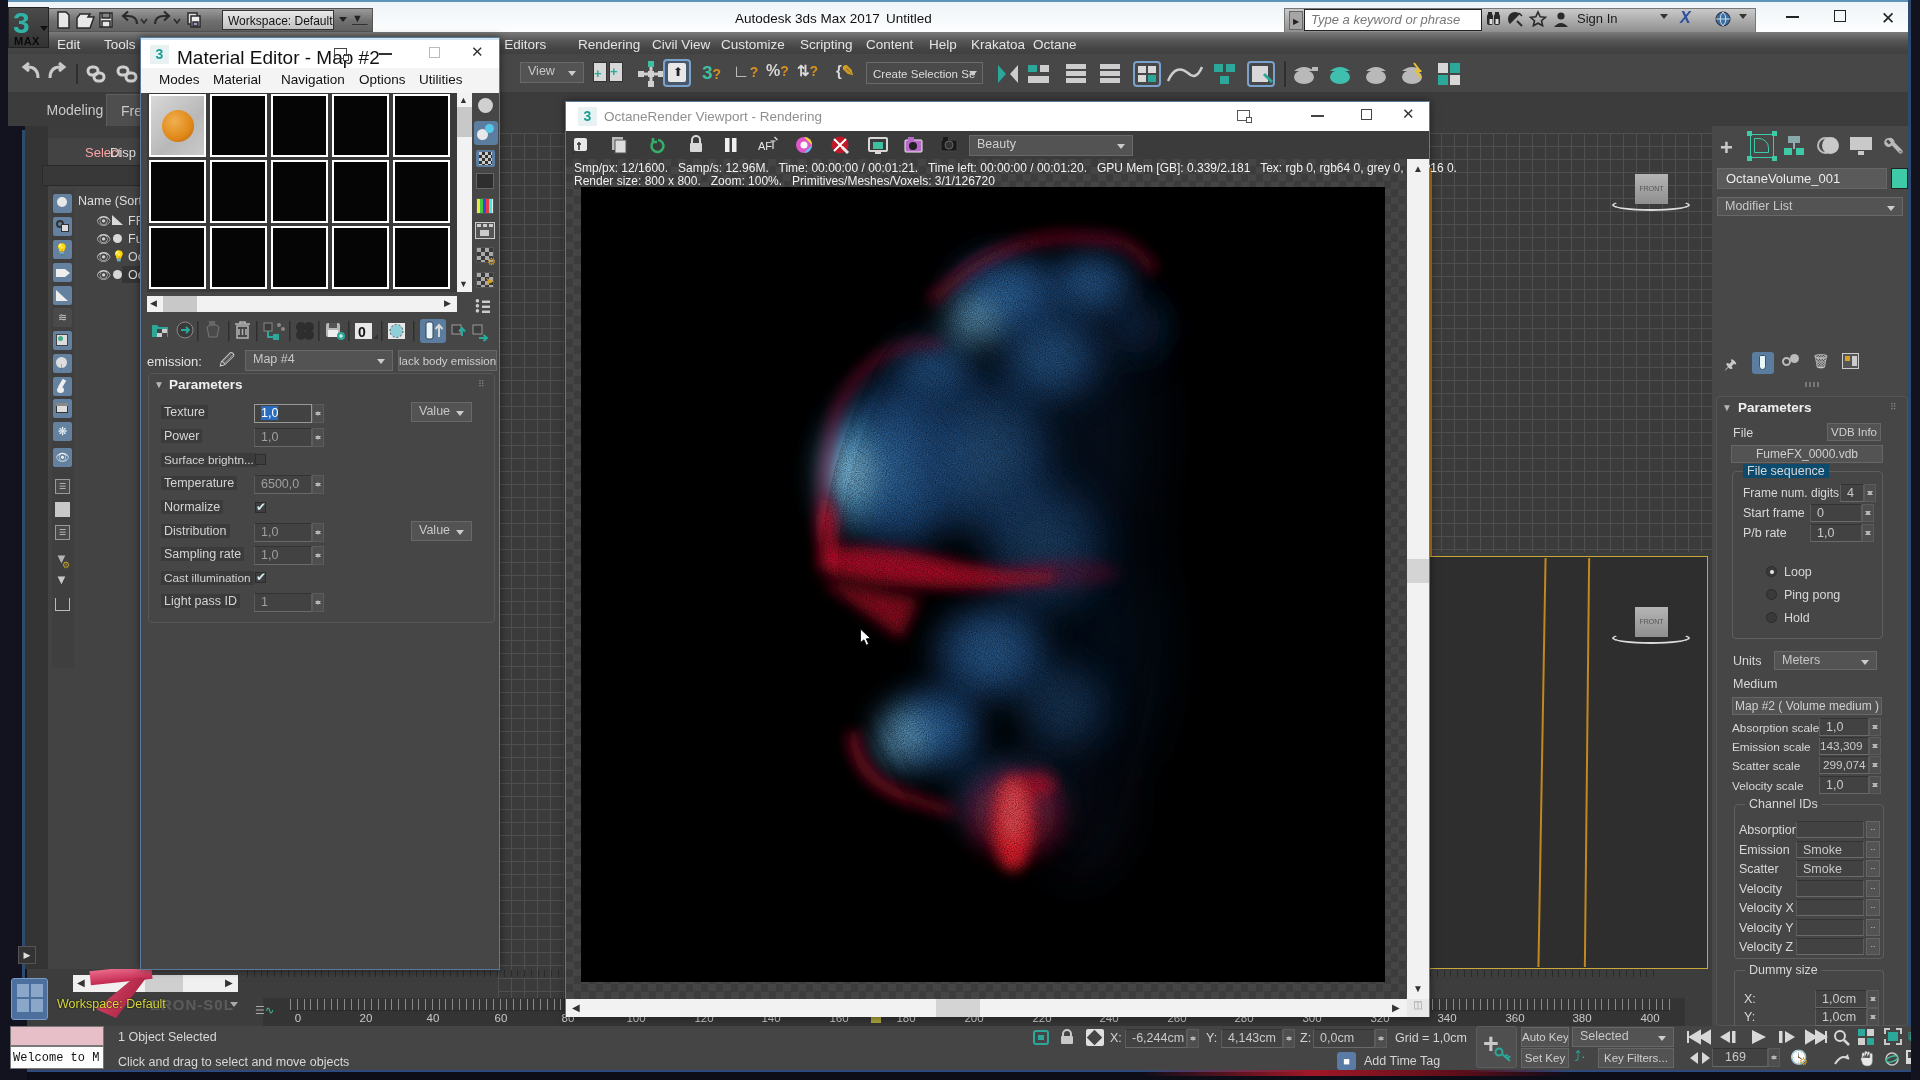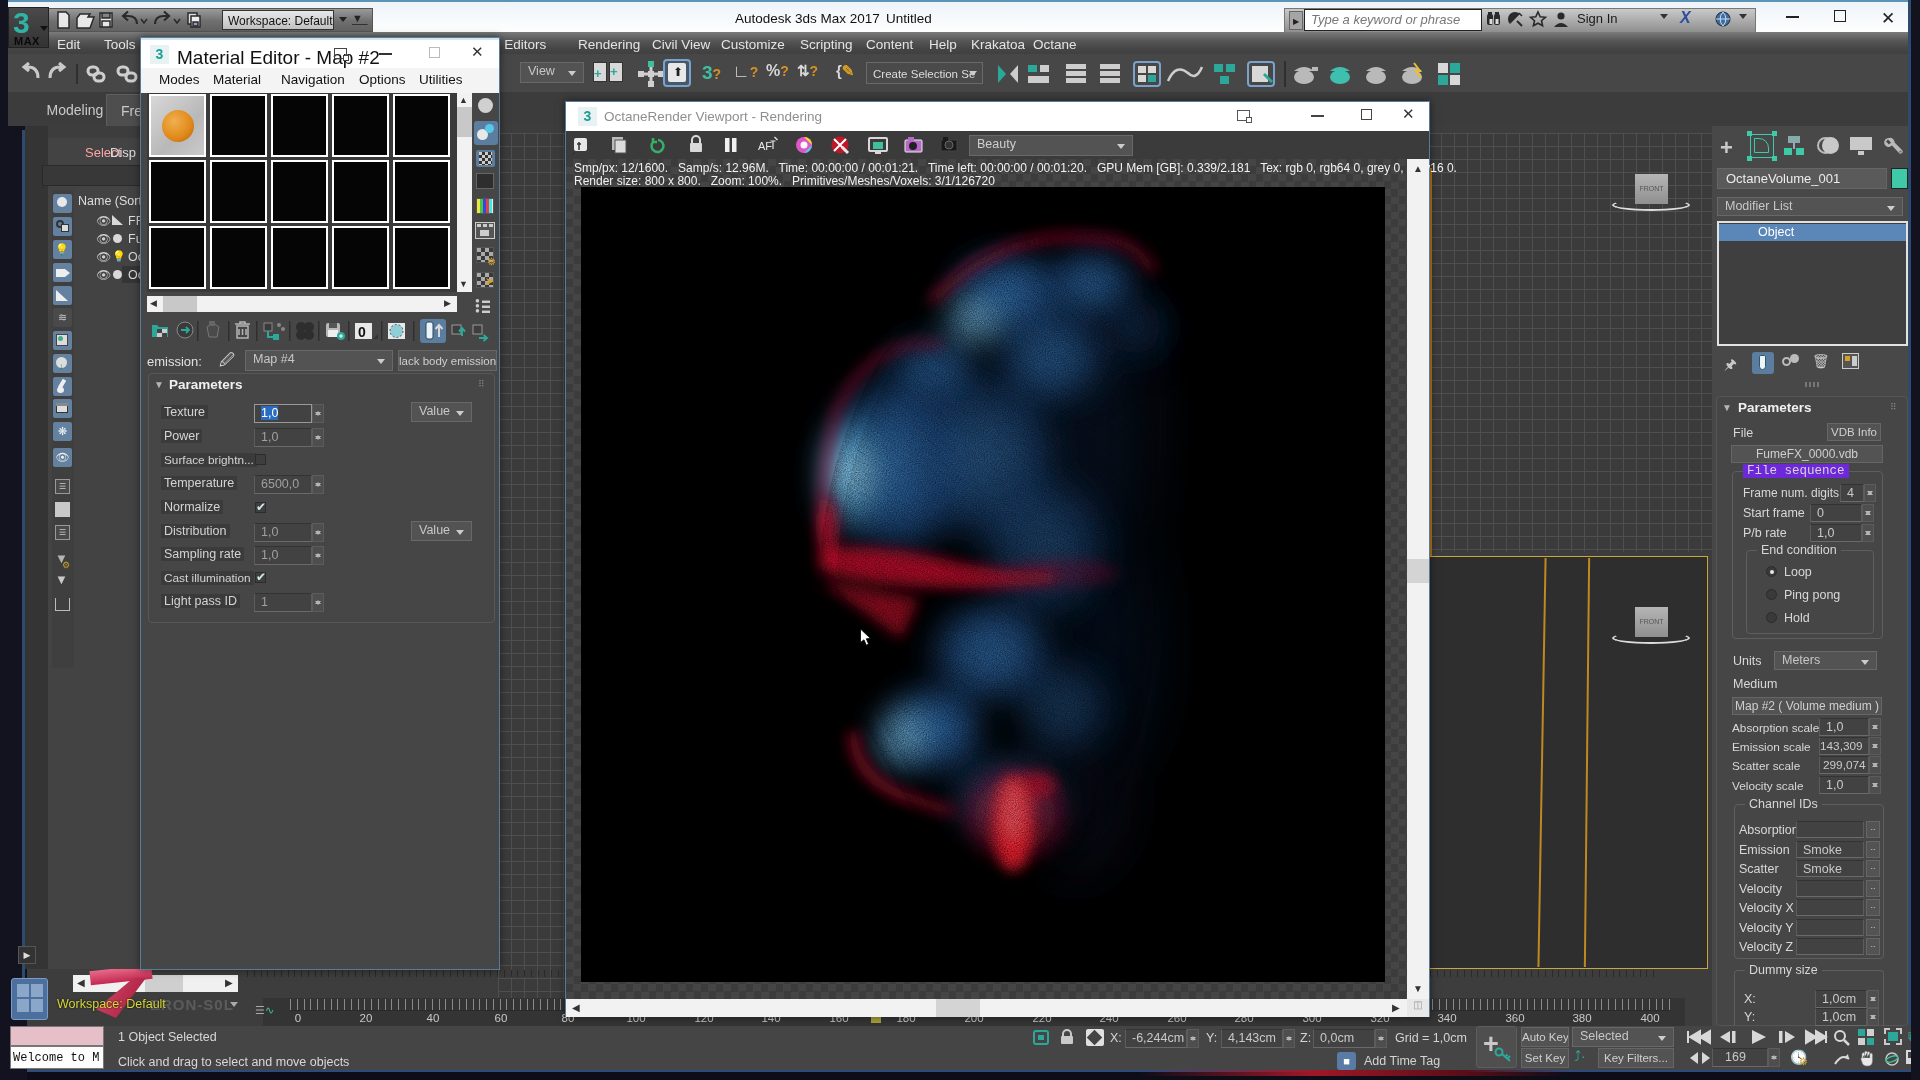--- a/index.html
+++ b/index.html
@@ -463,23 +463,20 @@
       </div>
     <svg class="abs" style="left:170px;top:8px;" width="24" height="24" viewBox="0 0 24 24">
         <path d="M7,4 a4.5,4.5 0 1 0 3,7.6 L17,19 a2,2 0 0 0 3,-3 L12.6,8.6 A4.5,4.5 0 0 0 7,4 M6,5.5 l3,3 -2,2 -3,-3" fill="#b9b9b9"></path>
         <circle cx="18.4" cy="17.6" r="1.2" fill="#777"></circle>
       </svg>
 
     <div class="abs" style="left:5px;top:42px;width:170px;height:21px;background:#5a5a5a;border:1px solid #666;color:#ececec;font-size:13px;padding:2px 0 0 8px;">OctaneVolume_001</div>
     <div class="abs" style="left:179px;top:42px;width:17px;height:21px;background:#3ec9a7;border:1px solid #222;"></div>
     <div class="drop" style="left:5px;top:71px;width:186px;height:19px;">Modifier List</div>
 
-    <div class="abs" style="left:5px;top:95px;width:191px;height:125px;background:#3f3f3f;border:2px solid #e2e2e2;">
-      <div class="abs" style="left:0;top:1px;width:187px;height:17px;background:#5b87b8;color:#fff;font-size:12.5px;padding:1px 0 0 39px;">Object</div>
-    </div>
 
     <div class="abs" style="left:12px;top:228px;color:#c9c9c9;font-size:14px;transform:rotate(0deg);">🖈</div>
     <div class="abs" style="left:40px;top:226px;width:22px;height:22px;background:#5b7da0;border-radius:3px;">
         <span style="position:absolute;left:7px;top:3px;width:7px;height:15px;background:#e8f8fa;border-radius:2px 2px 4px 4px;border:1px solid #356;"></span>
       </div>
     <div class="abs" style="left:70px;top:228px;width:20px;height:16px;">
         <span style="position:absolute;left:0px;top:3px;width:9px;height:9px;border-radius:50%;border:2px solid #bbb;"></span>
         <span style="position:absolute;left:8px;top:0px;width:9px;height:9px;border-radius:50%;background:#bbb;"></span>
       </div>
     <div class="abs" style="left:100px;top:227px;color:#c9c9c9;font-size:14px;">🗑</div>
@@ -490,34 +487,31 @@
     <div class="abs" style="left:93px;top:256px;width:16px;height:5px;background:repeating-linear-gradient(90deg,#777 0 2px,transparent 2px 4px);"></div>
 
     <div class="abs" style="left:4px;top:270px;width:192px;height:630px;border:1px solid #555;border-radius:4px;background:#464646;"></div>
     <div class="abs" style="left:10px;top:276px;color:#b5b5b5;font-size:10px;">▼</div>
     <div class="abs" style="left:26px;top:274px;color:#f0f0f0;font-size:13.5px;font-weight:bold;">Parameters</div>
     <div class="abs" style="left:178px;top:276px;color:#888;font-size:9px;">⠿</div>
     <div class="lab" style="left:21px;top:300px;">File</div>
     <div class="btn" style="left:115px;top:297px;width:54px;height:18px;padding-top:2px;font-size:11.5px;">VDB Info</div>
     <div class="btn" style="left:19px;top:319px;width:152px;height:18px;padding-top:1px;font-size:12px;">FumeFX_0000.vdb</div>
     <div class="grp" style="left:20px;top:345px;width:151px;height:168px;">
-        <span class="grplab" style="background:#6d28d9;font-family:Liberation Mono, monospace;">File sequence</span>
+        <span class="grplab" style="background:#0c4a6e;">File sequence</span>
       </div>
     <div class="lab" style="left:31px;top:360px;font-size:12px;">Frame num. digits</div>
     <div class="fld" style="left:128px;top:358px;width:24px;height:18px;color:#c9c9c9;">4</div>
     <div class="spin" style="left:152px;top:358px;height:18px;"></div>
     <div class="lab" style="left:31px;top:380px;">Start frame</div>
     <div class="fld" style="left:98px;top:378px;width:52px;height:18px;color:#c9c9c9;">0</div>
     <div class="spin" style="left:150px;top:378px;height:18px;"></div>
     <div class="lab" style="left:31px;top:400px;">P/b rate</div>
     <div class="fld" style="left:98px;top:398px;width:52px;height:18px;color:#c9c9c9;">1,0</div>
     <div class="spin" style="left:150px;top:398px;height:18px;"></div>
-    <div class="grp" style="left:34px;top:424px;width:128px;height:84px;">
-        <span class="grplab" style="background:#464646;">End condition</span>
-      </div>
     <div class="radio on" style="left:54px;top:440px;"></div>
       <div class="lab" style="left:72px;top:439px;">Loop</div>
     <div class="radio" style="left:54px;top:463px;"></div>
       <div class="lab" style="left:72px;top:462px;">Ping pong</div>
     <div class="radio" style="left:54px;top:486px;"></div>
       <div class="lab" style="left:72px;top:485px;">Hold</div>
     <div class="lab" style="left:21px;top:528px;">Units</div>
     <div class="drop" style="left:62px;top:525px;width:103px;height:19px;">Meters</div>
     <div class="lab" style="left:21px;top:551px;">Medium</div>
     <div class="btn" style="left:20px;top:571px;width:150px;height:18px;padding-top:1px;font-size:12px;">Map #2  ( Volume medium )</div>

